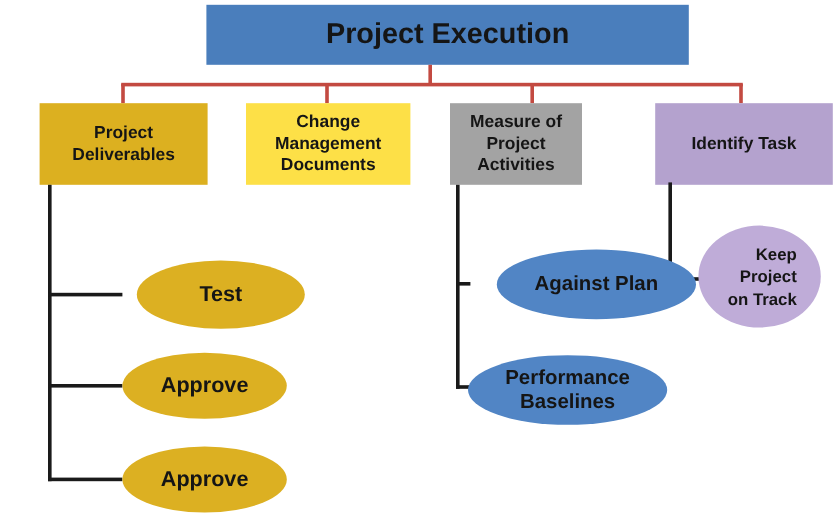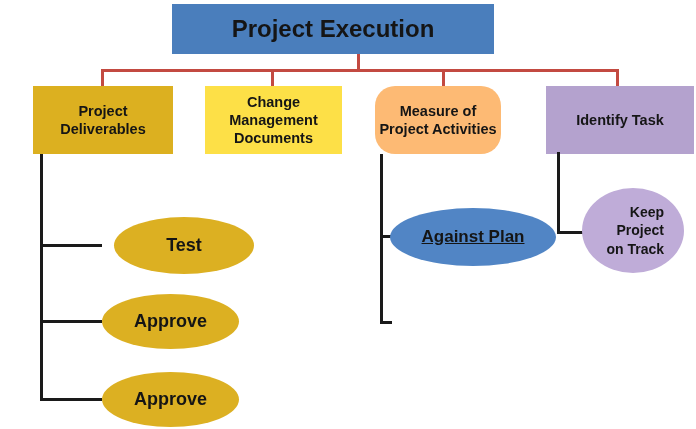--- a/index.html
+++ b/index.html
@@ -16,45 +16,45 @@
     position: absolute;
     display: flex;
     align-items: center;
     justify-content: center;
     text-align: center;
     font-weight: bold;
     color: #151515;
     box-sizing: border-box;
   }
   .box-root {
-    left: 172px; top: 4px; width: 322px; height: 50px;
+    left: 172px; top: 4px; width: 402px; height: 50px;
     background: #4a7ebc;
     font-size: 24px;
   }
   .box-l1 {
     top: 86px; height: 68px;
     font-size: 14.5px;
     line-height: 1.25;
     padding: 2px 4px;
   }
   .box-gold   { left: 33px;  width: 140px; background: #dcb020; justify-content: center; }
   .box-green  { left: 205px; width: 137px; background: #fde047; }
-  .box-blue   { left: 375px; width: 126px; background: #fdba74; border-radius: 20px; }
+  .box-blue   { left: 375px; width: 110px; background: #a3a3a3; }
   .box-purple { left: 546px; width: 148px; background: #b4a2ce; }
   .ellipse {
     border-radius: 50%;
     line-height: 1.2;
   }
   .el-gold { background: #dcb022; font-size: 18px; }
   .el-blue { background: #5185c5; font-size: 17px; }
   .el-purple { background: #bfacd8; font-size: 14px; line-height: 1.3; }
   .el-test    { left: 114px; top: 217px; width: 140px; height: 57px; }
   .el-accept  { left: 102px; top: 294px; width: 137px; height: 55px; }
   .el-approve { left: 102px; top: 372px; width: 137px; height: 55px; }
-  .el-against { left: 390px; top: 208px; width: 166px; height: 58px; text-decoration: underline; }
+  .el-against { left: 414px; top: 208px; width: 166px; height: 58px; }
   .el-perf    { left: 390px; top: 296px; width: 166px; height: 58px; }
   .el-keep    { left: 582px; top: 188px; width: 102px; height: 85px; text-align: right; }
   .line { position: absolute; }
   .red   { background: #c34a41; }
   .black { background: #1a1a1a; }
   
   .r-stub-root { left: 357px; top: 54px; width: 3px; height: 16px; }
   .r-horiz     { left: 101px; top: 69px; width: 518px; height: 3px; }
   .r-stub-1 { left: 101px; top: 70px; width: 3px; height: 16px; }
   .r-stub-2 { left: 271px; top: 70px; width: 3px; height: 16px; }
@@ -120,18 +120,21 @@
   <div class="node ellipse el-gold el-accept">
     <span>Approve</span>
   </div>
   <div class="node ellipse el-gold el-approve">
     <span>Approve</span>
   </div>
 
   <div class="node ellipse el-blue el-against">
     <span>Against Plan</span>
   </div>
+  <div class="node ellipse el-blue el-perf">
+    <span style="max-width:128px">Performance Baselines</span>
+  </div>
 
   <div class="node ellipse el-purple el-keep">
     <span style="max-width:62px">Keep Project on Track</span>
   </div>
 
 </div>
 
 </body></html>

